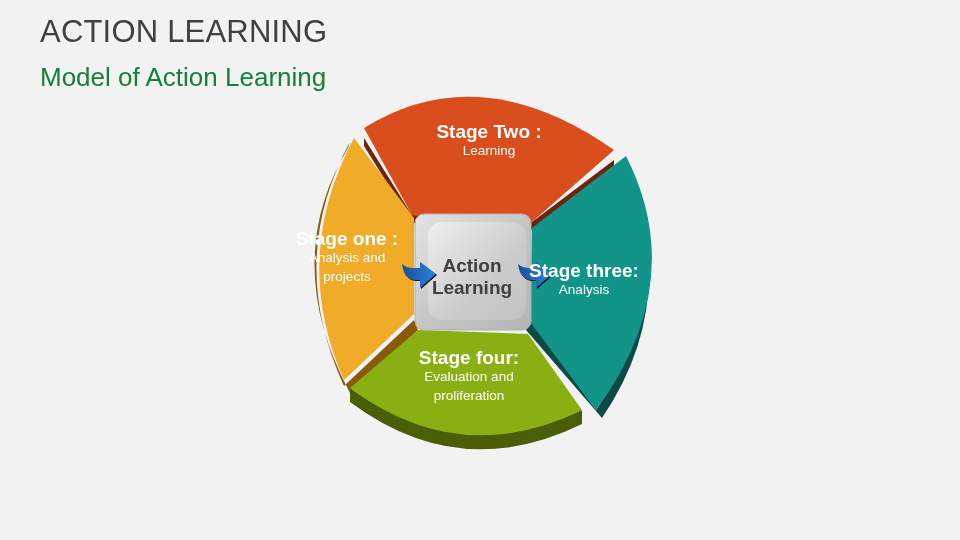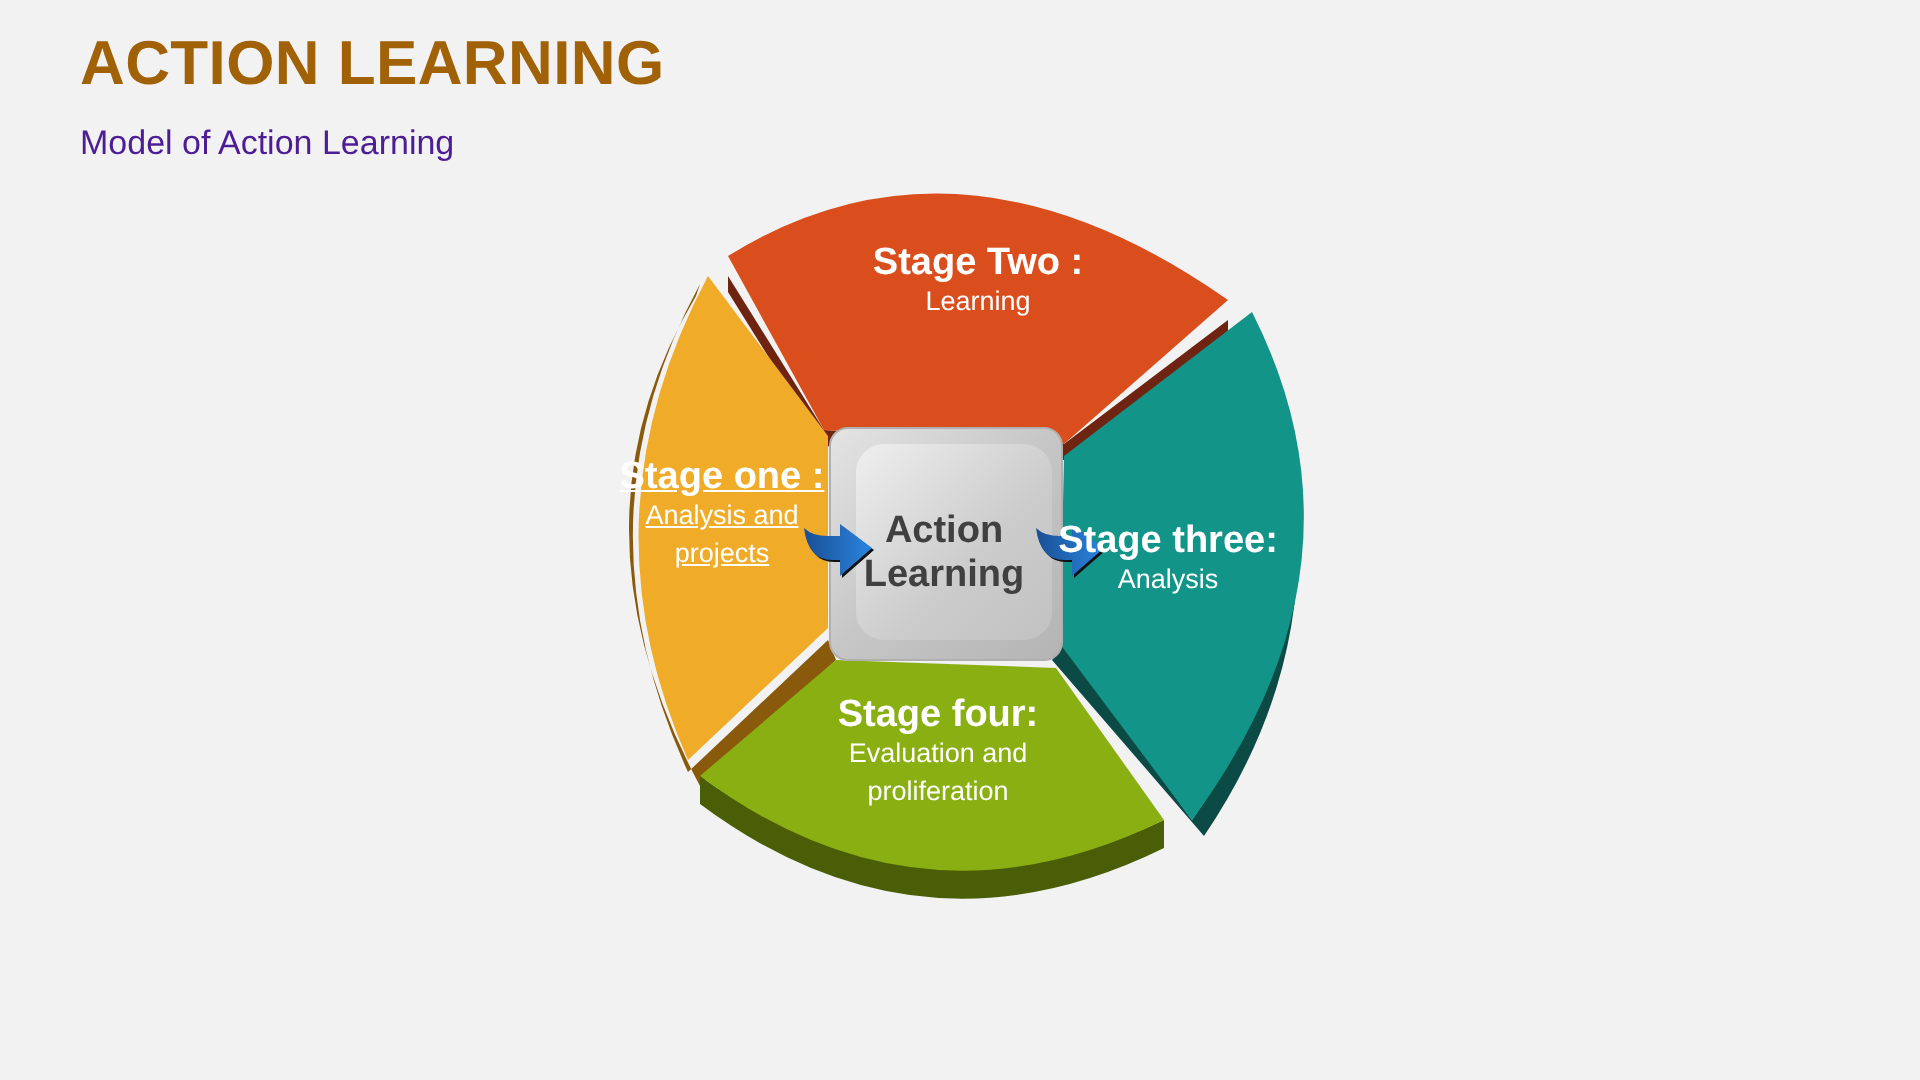--- a/index.html
+++ b/index.html
@@ -1,19 +1,19 @@
 <!DOCTYPE html>
 <html><head>
 <meta charset="utf-8">
 <style>
   html, body { margin:0; padding:0; }
   body { width:960px; height:540px; background:#f2f2f2; position:relative; overflow:hidden;
          font-family:"Liberation Sans", "DejaVu Sans", sans-serif; }
-  .title { position:absolute; left:40px; top:14px; font-size:31px; font-weight:bold; color:#a16207; letter-spacing:0.2px; }
-  .subtitle { position:absolute; left:40px; top:62px; font-size:17px; color:#4c1d95; }
+  .title { position:absolute; left:40px; top:14px; font-size:31px; font-weight:normal; color:#404040; letter-spacing:0.2px; }
+  .subtitle { position:absolute; left:40px; top:62px; font-size:26px; color:#15803d; }
   svg.diagram { position:absolute; left:0; top:0; }
   .lbl { position:absolute; color:#ffffff; text-align:center; transform:translateX(-50%); white-space:nowrap; line-height:19px; }
   .lbl .h { font-weight:bold; font-size:19px; }
   .lbl .s { font-size:13.5px; }
   .center-text { position:absolute; left:472px; top:255px; transform:translateX(-50%); text-align:center;
                  font-weight:bold; color:#404040; font-size:19px; line-height:22px; white-space:nowrap; }
 </style>
 </head>
 <body>
 
@@ -76,21 +76,21 @@
 <div class="center-text">
   <div>Action</div>
   <div>Learning</div>
 </div>
 
 <div class="lbl" style="left:489px; top:122px;">
   <div class="h">Stage Two :</div>
   <div class="s">Learning</div>
 </div>
 
-<div class="lbl" style="left:361px; top:229px;text-decoration:underline;">
+<div class="lbl" style="left:347px; top:229px;">
   <div class="h">Stage one :</div>
   <div class="s">Analysis and</div>
   <div class="s">projects</div>
 </div>
 
 <div class="lbl" style="left:584px; top:261px;">
   <div class="h">Stage three:</div>
   <div class="s">Analysis</div>
 </div>
 

